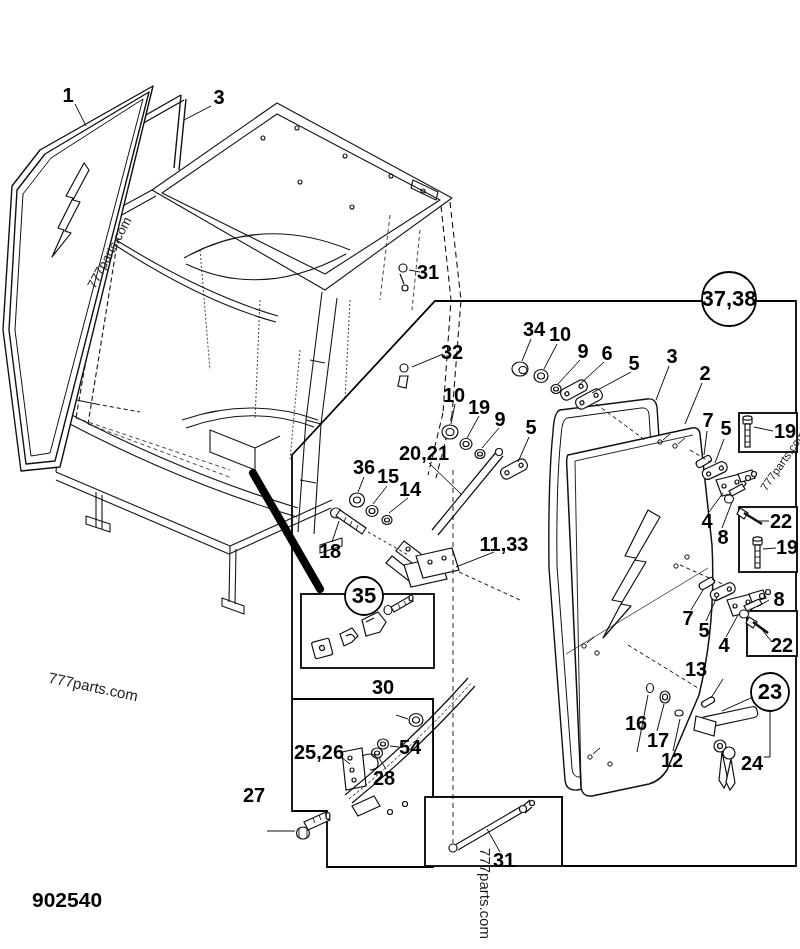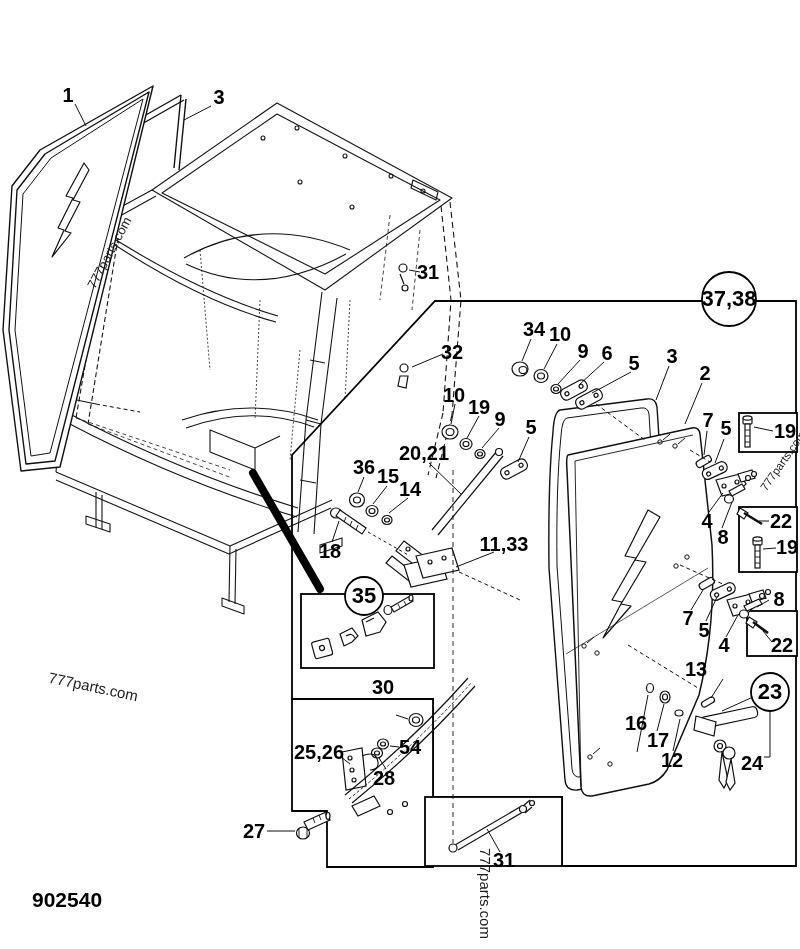--- a/index.html
+++ b/index.html
@@ -373,21 +373,21 @@
   <div class="lbl" style="left:782px;top:645px">22</div>
   <div class="lbl" style="left:696px;top:669px">13</div>
   <div class="lbl" style="left:636px;top:723px">16</div>
   <div class="lbl" style="left:658px;top:740px">17</div>
   <div class="lbl" style="left:672px;top:760px">12</div>
   <div class="lbl" style="left:752px;top:763px">24</div>
   <div class="lbl" style="left:383px;top:687px">30</div>
   <div class="lbl" style="left:319px;top:752px">25,26</div>
   <div class="lbl" style="left:410px;top:747px">54</div>
   <div class="lbl" style="left:384px;top:778px">28</div>
-  <div class="lbl" style="left:254px;top:831px">27</div>
+  <div class="lbl" style="left:254px;top:795px">27</div>
   <div class="lbl" style="left:504px;top:860px">31</div>
 
   <div class="lbl sm" style="left:729px;top:299px">37,38</div>
   <div class="lbl sm" style="left:364px;top:596px">35</div>
   <div class="lbl sm" style="left:770px;top:692px">23</div>
 
   <div class="code">902540</div>
 
   <div class="wm" style="left:70px;top:245px;font-size:13px;transform:rotate(-62deg)">777parts.com</div>
   <div class="wm" style="left:48px;top:678px;font-size:15px;transform:rotate(12deg)">777parts.com</div>

